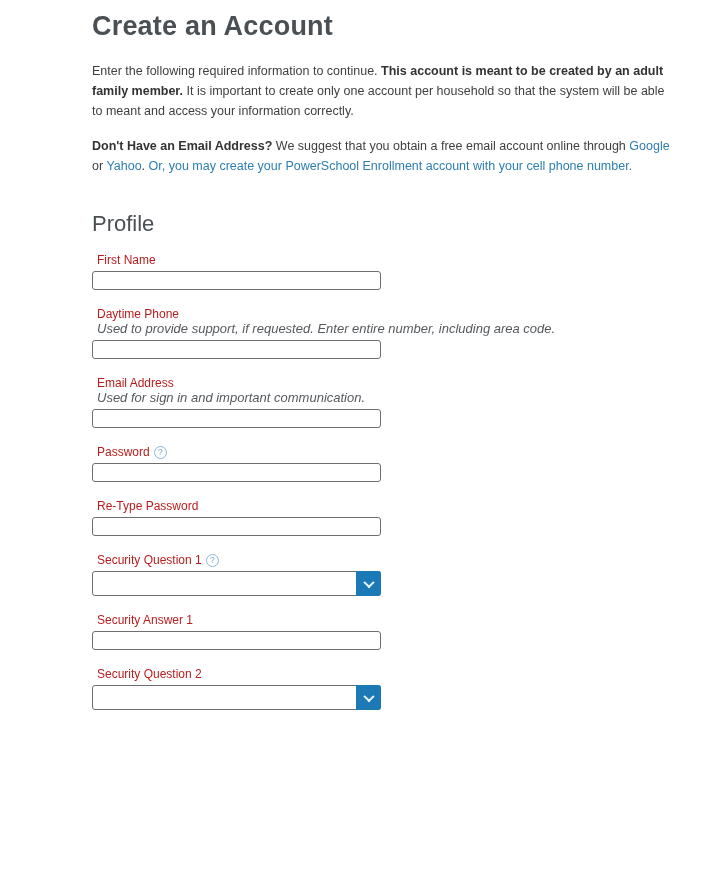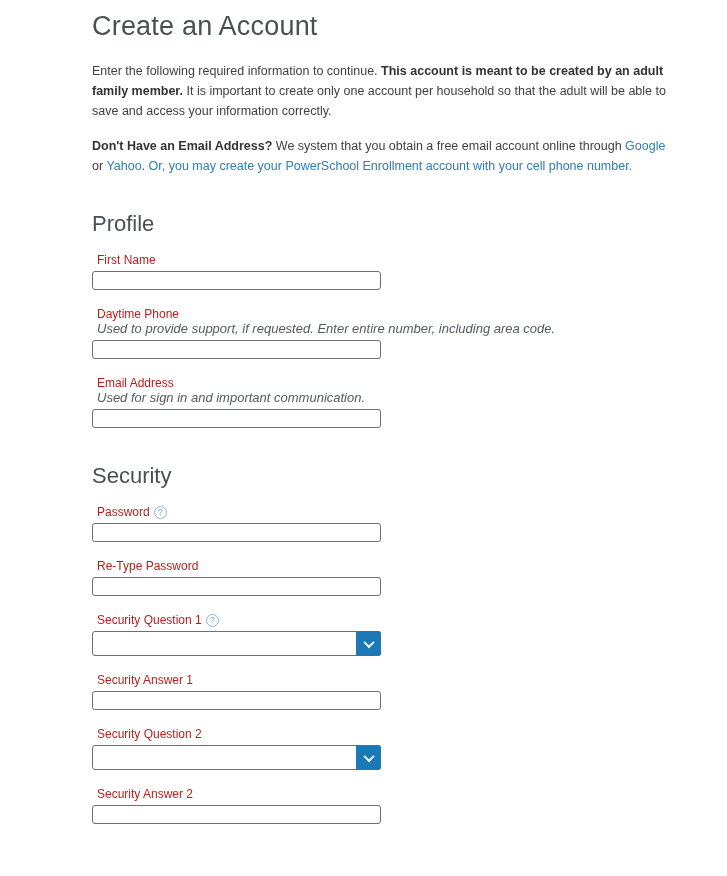--- a/index.html
+++ b/index.html
@@ -7,21 +7,21 @@
   body {
     width: 727px;
     font-family: "Liberation Sans", "DejaVu Sans", sans-serif;
     color: #3f3f3f;
     -webkit-font-smoothing: antialiased;
   }
   .container { padding: 10px 57px 24px 92px; }
 
   h1.page-title {
     font-size: 27px;
-    font-weight: 400;
+    font-weight: 700;
     color: #4a4f54;
     letter-spacing: 0.2px;
     line-height: 1.25;
   }
 
   p.copy {
     margin-top: 17px;
     font-size: 12.5px;
     line-height: 1.62;
     color: #3f3f3f;
@@ -120,23 +120,23 @@
     transform: rotate(45deg) translate(-1px,-1px);
   }
 </style>
 </head>
 <body>
 
 <div class="container">
 
   <h1 class="page-title">Create an Account</h1>
 
-  <p class="copy"><span>Enter the following required information to continue. </span><span class="bold">This account is meant to be created by an adult family member.</span><span> It is important to create only one account per household so that the adult will be able to save and access your information correctly.</span></p>
+  <p class="copy"><span>Enter the following required information to continue. </span><span class="bold">This account is meant to be created by an adult family member.</span><span> It is important to create only one account per household so that the system will be able to meant and access your information correctly.</span></p>
 
-  <p class="copy"><span class="bold">Don't Have an Email Address?</span><span> We system that you obtain a free email account online through </span><a class="link">Google</a><span> or </span><a class="link">Yahoo</a><span>. </span><a class="link">Or, you may create your PowerSchool Enrollment account with your cell phone number.</a></p>
+  <p class="copy"><span class="bold">Don't Have an Email Address?</span><span> We suggest that you obtain a free email account online through </span><a class="link">Google</a><span> or </span><a class="link">Yahoo</a><span>. </span><a class="link">Or, you may create your PowerSchool Enrollment account with your cell phone number.</a></p>
 
   <h2 class="section-heading">Profile</h2>
 
   <div class="field">
     <label class="field-label" style="margin:0 0 4px 5px">First Name</label>
     <input class="text-input" type="text" value="" style="">
   </div>
 
 
   <div class="field">
@@ -144,21 +144,20 @@
     <div class="field-help">Used to provide support, if requested. Enter entire number, including area code.</div>
     <input class="text-input" type="text" value="" style="">
   </div>
 
   <div class="field">
     <label class="field-label" style="margin:0 0 1px 5px">Email Address</label>
     <div class="field-help">Used for sign in and important communication.</div>
     <input class="text-input" type="text" value="" style="">
   </div>
 
-  <h2 class="section-heading">Security</h2>
 
   <div class="field">
     <div class="label-row">
       <label class="field-label">Password</label>
       <span class="help-icon">?</span>
     </div>
     <input class="text-input" type="password" value="" style="">
   </div>
 
   <div class="field">
@@ -187,18 +186,14 @@
   <div class="field">
     <label class="field-label" style="margin:8px 0 4px 5px">Security Question 2</label>
     <div class="select-wrap">
       <span class="select-value"></span>
       <span class="select-button">
           <span class="chevron"></span>
         </span>
     </div>
   </div>
 
-  <div class="field">
-    <label class="field-label" style="margin:0 0 4px 5px">Security Answer 2</label>
-    <input class="text-input" type="text" value="" style="">
-  </div>
 
 </div>
 
 </body></html>

